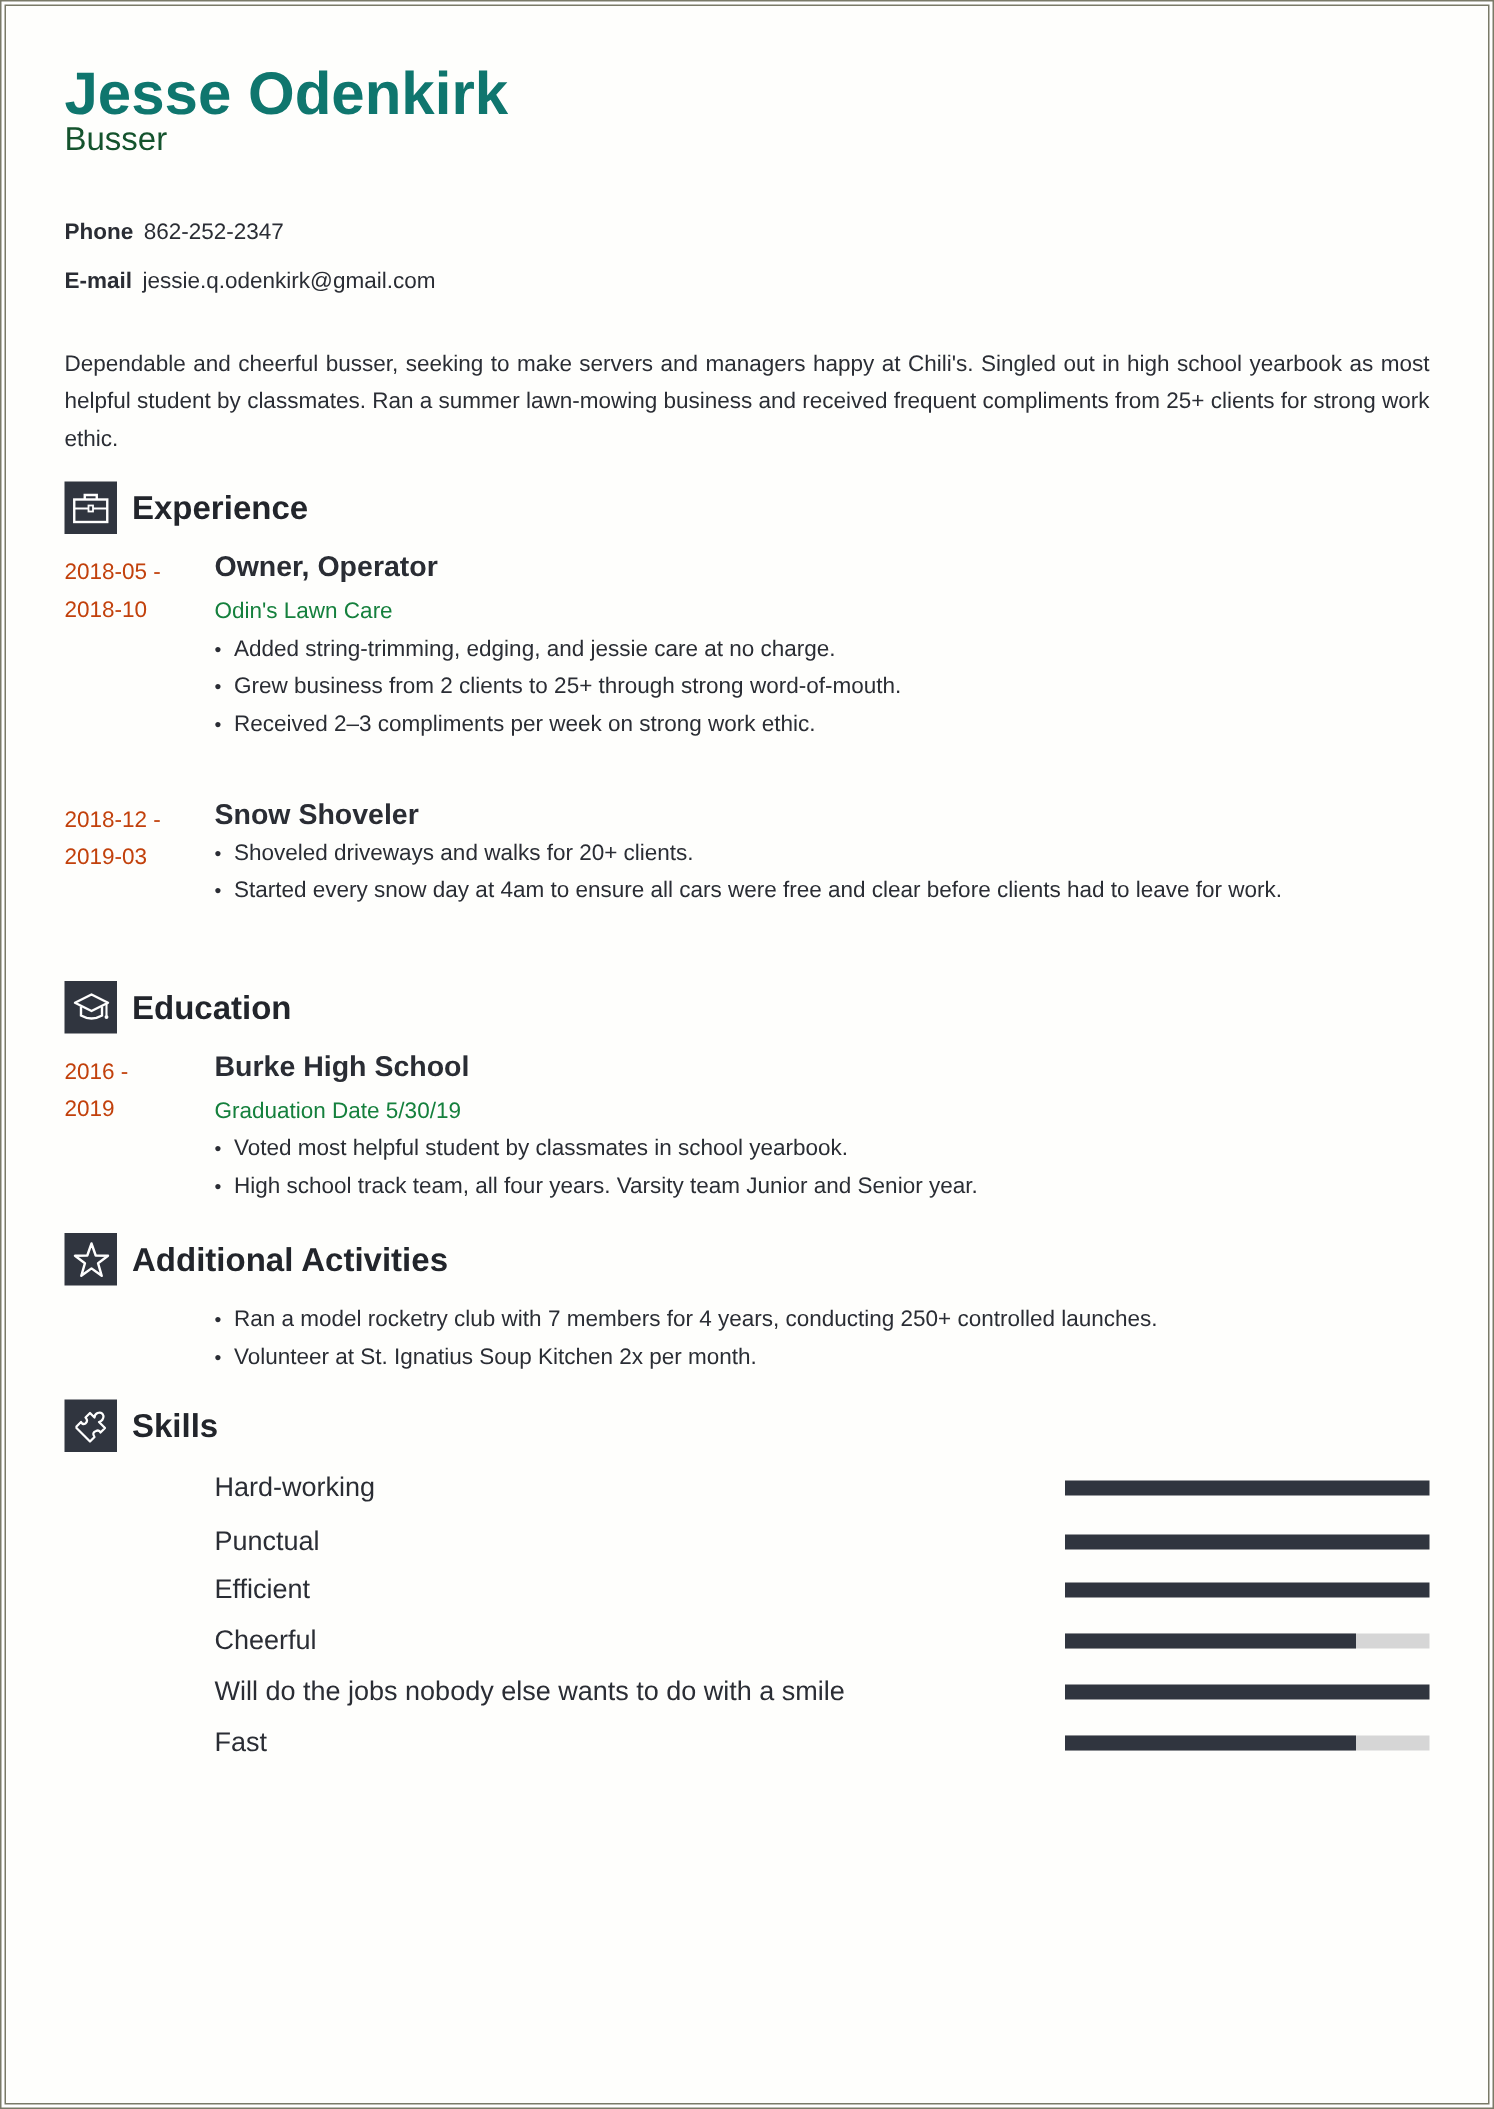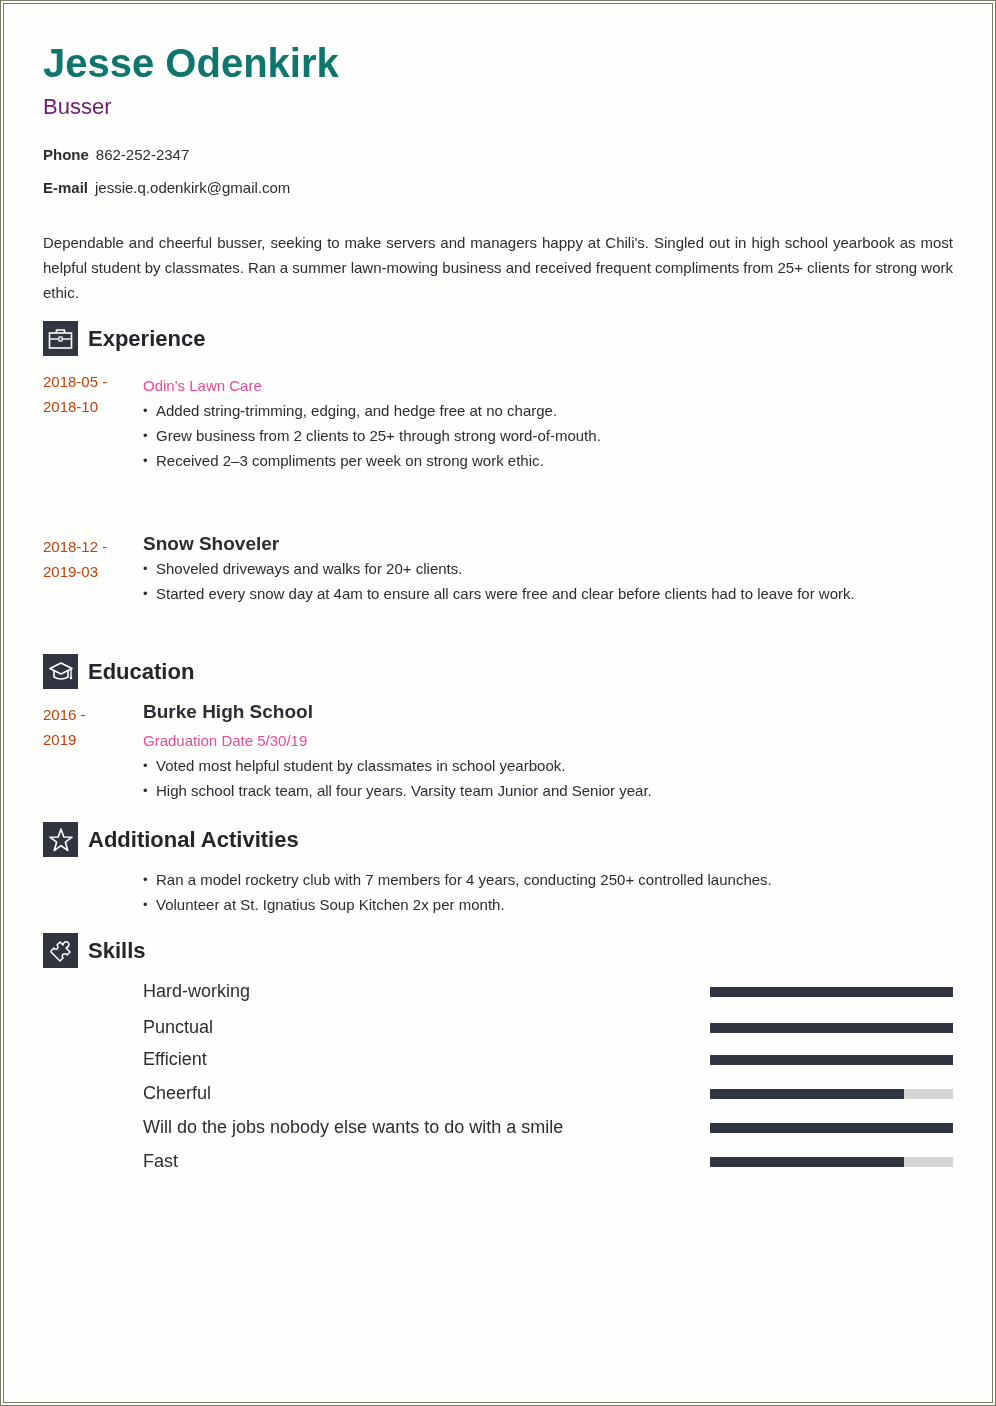--- a/index.html
+++ b/index.html
@@ -23,22 +23,22 @@
     background: #fefefc;
   }
   .page { position: absolute; left: 43px; top: 0; width: 910px; }
 
   .name {
     position: absolute; top: 40px; left: 0;
     font-size: 40px; font-weight: bold; color: #0f766e;
     line-height: 46px; white-space: nowrap;
   }
   .title {
-    position: absolute; top: 94px; left: 0;
-    font-size: 22px; color: #701a75; line-height: 26px;
+    position: absolute; top: 80px; left: 0;
+    font-size: 22px; color: #14532d; line-height: 26px;
   }
   .contact-row {
     position: absolute; left: 0; font-size: 15px; line-height: 18px;
     white-space: nowrap;
   }
   .contact-row .lbl { font-weight: bold; margin-right: 7px; color: #2a2d34; }
   .contact-row .val { color: #2a2d34; }
 
   .summary {
     position: absolute; top: 230px; left: 0; width: 910px;
@@ -63,21 +63,21 @@
   .entry .dates {
     position: absolute; left: 0; top: 0; width: 95px;
     font-size: 15px; line-height: 25px; color: #c2410c;
   }
   .entry .body { position: absolute; left: 100px; top: 0; width: 810px; }
   .entry .role {
     font-size: 19px; font-weight: bold; color: #2a2d34;
     line-height: 25px; height: 25px; margin-top: -3px;
   }
   .entry .org {
-    font-size: 15px; line-height: 25px; margin-top: 4px; color: #ec4899;
+    font-size: 15px; line-height: 25px; margin-top: 4px; color: #15803d;
   }
   ul.bullets { list-style: none; margin: 0; padding: 0; }
   ul.bullets li {
     font-size: 15px; line-height: 25px; color: #2a2d34;
     position: relative; padding-left: 13px; white-space: nowrap;
   }
   ul.bullets li::before {
     content: "•"; position: absolute; left: 0; top: 0; font-size: 13px;
   }
 
@@ -126,23 +126,24 @@
     </div>
     <div class="section-title">Experience</div>
   </div>
 
   <div class="entry" style="top:369px;">
     <div class="dates">
       <div>2018-05 -</div>
       <div>2018-10</div>
     </div>
     <div class="body">
+      <div class="role">Owner, Operator</div>
       <div class="org">Odin's Lawn Care</div>
       <ul class="bullets">
-        <li>Added string-trimming, edging, and hedge free at no charge.</li>
+        <li>Added string-trimming, edging, and jessie care at no charge.</li>
         <li>Grew business from 2 clients to 25+ through strong word-of-mouth.</li>
         <li>Received 2–3 compliments per week on strong work ethic.</li>
       </ul>
     </div>
   </div>
 
   <div class="entry" style="top:534px;">
     <div class="dates">
       <div>2018-12 -</div>
       <div>2019-03</div>

